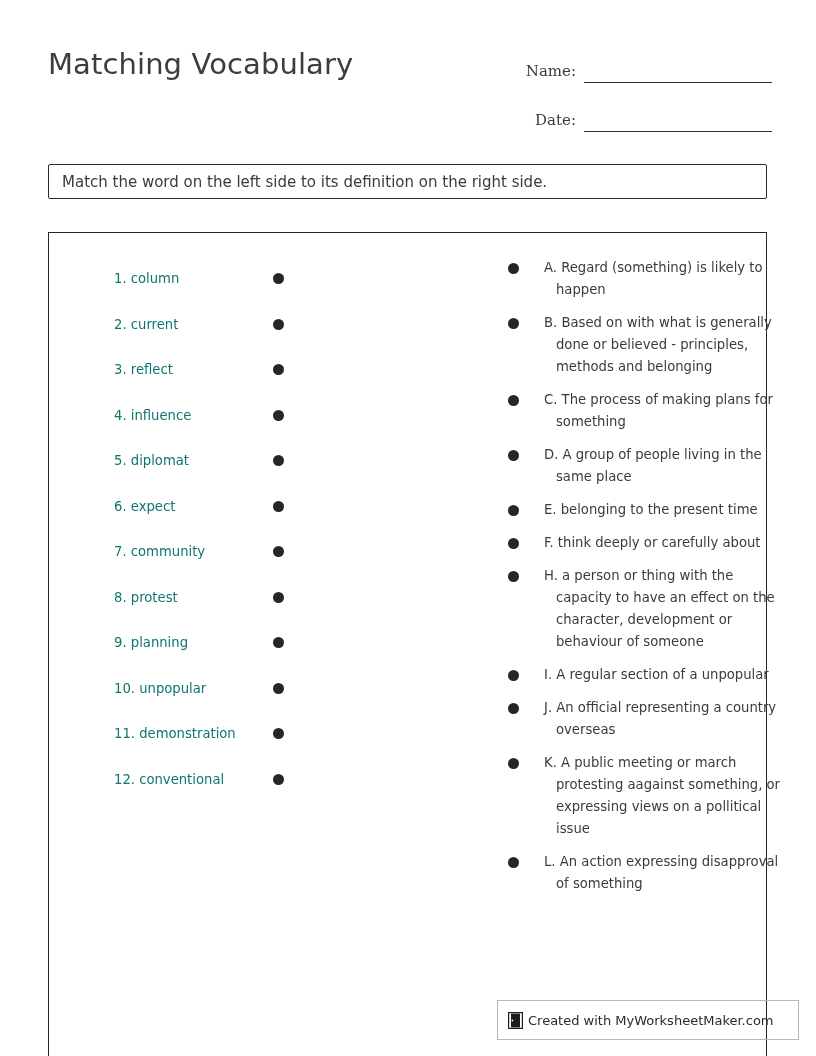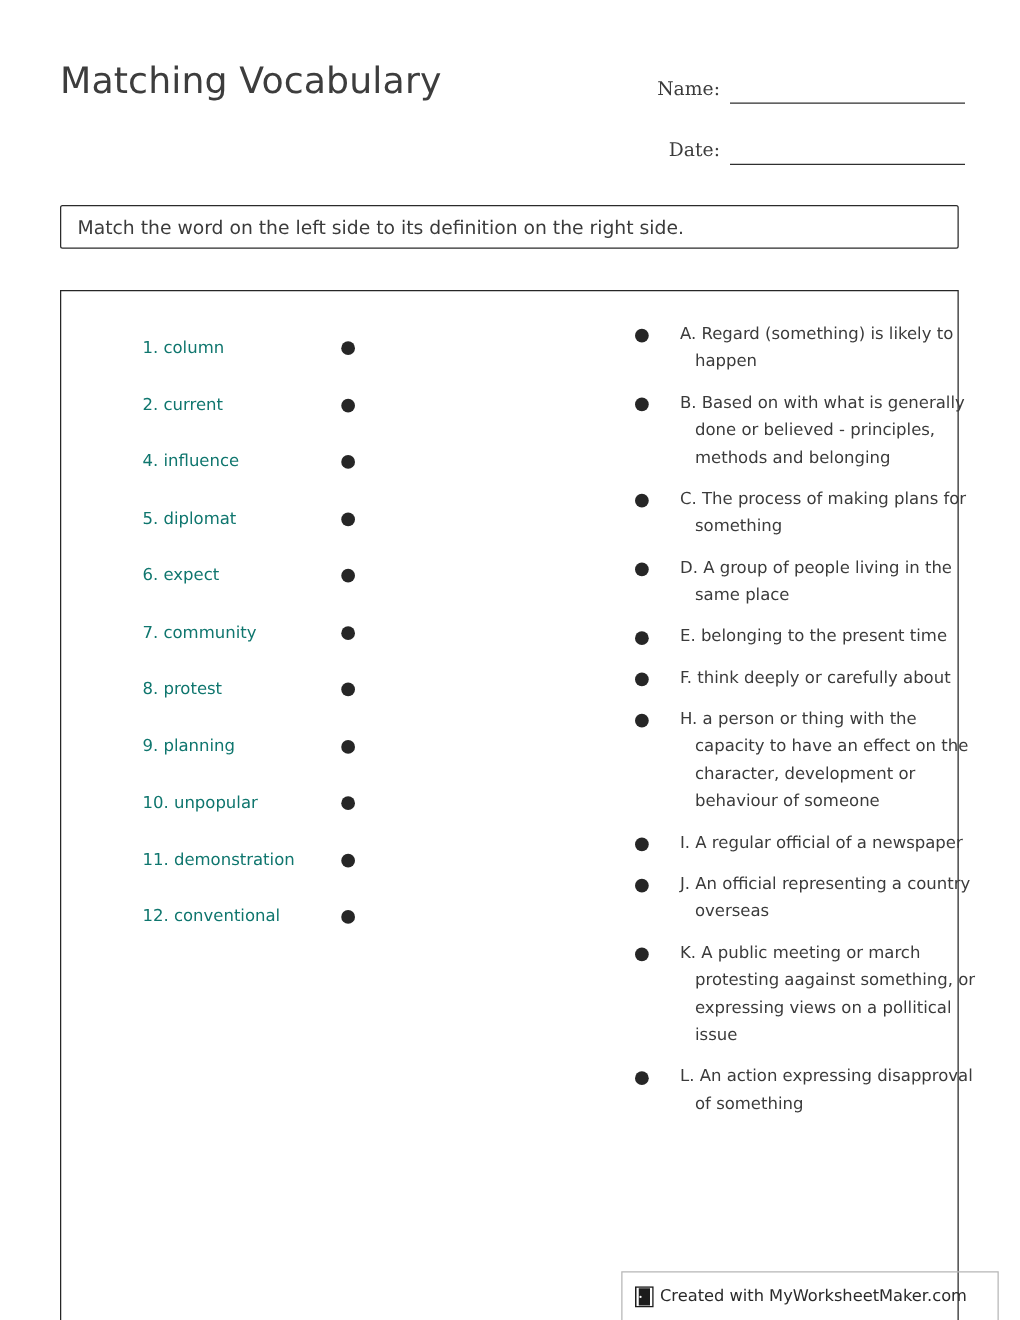--- a/index.html
+++ b/index.html
@@ -153,21 +153,20 @@
     left: 497px;
     top: 1000px;
     width: 302px;
     height: 40px;
     background: transparent;
     border: 1px solid #b6b6b6;
     box-sizing: border-box;
     display: flex;
     align-items: center;
     padding-left: 10px;
-    margin-top: 17px;
   }
   #watermark-icon {
     width: 15px;
     height: 17px;
     margin-right: 5px;
     flex: 0 0 auto;
   }
   #watermark-text {
     font-size: 13px;
     color: #2a2a2a;
@@ -199,20 +198,24 @@
   <div id="words-column" style="top: 23px;">
       <div class="word-row">
         <span class="word-label">1. column</span>
         <span class="word-dot"></span>
       </div>
       <div class="word-row">
         <span class="word-label">2. current</span>
         <span class="word-dot"></span>
       </div>
       <div class="word-row">
+        <span class="word-label">3. reflect</span>
+        <span class="word-dot"></span>
+      </div>
+      <div class="word-row">
         <span class="word-label">4. influence</span>
         <span class="word-dot"></span>
       </div>
       <div class="word-row">
         <span class="word-label">5. diplomat</span>
         <span class="word-dot"></span>
       </div>
       <div class="word-row">
         <span class="word-label">6. expect</span>
         <span class="word-dot"></span>
@@ -267,21 +270,21 @@
       <div class="def-row">
         <span class="def-dot"></span>
         <div class="def-text">F. think deeply or carefully about</div>
       </div>
       <div class="def-row">
         <span class="def-dot"></span>
         <div class="def-text">H. a person or thing with the capacity to have an effect on the character, development or behaviour of someone</div>
       </div>
       <div class="def-row">
         <span class="def-dot"></span>
-        <div class="def-text">I. A regular official of a newspaper</div>
+        <div class="def-text">I. A regular section of a unpopular</div>
       </div>
       <div class="def-row">
         <span class="def-dot"></span>
         <div class="def-text">J. An official representing a country overseas</div>
       </div>
       <div class="def-row">
         <span class="def-dot"></span>
         <div class="def-text">K. A public meeting or march protesting aagainst something, or expressing views on a pollitical issue</div>
       </div>
       <div class="def-row">

